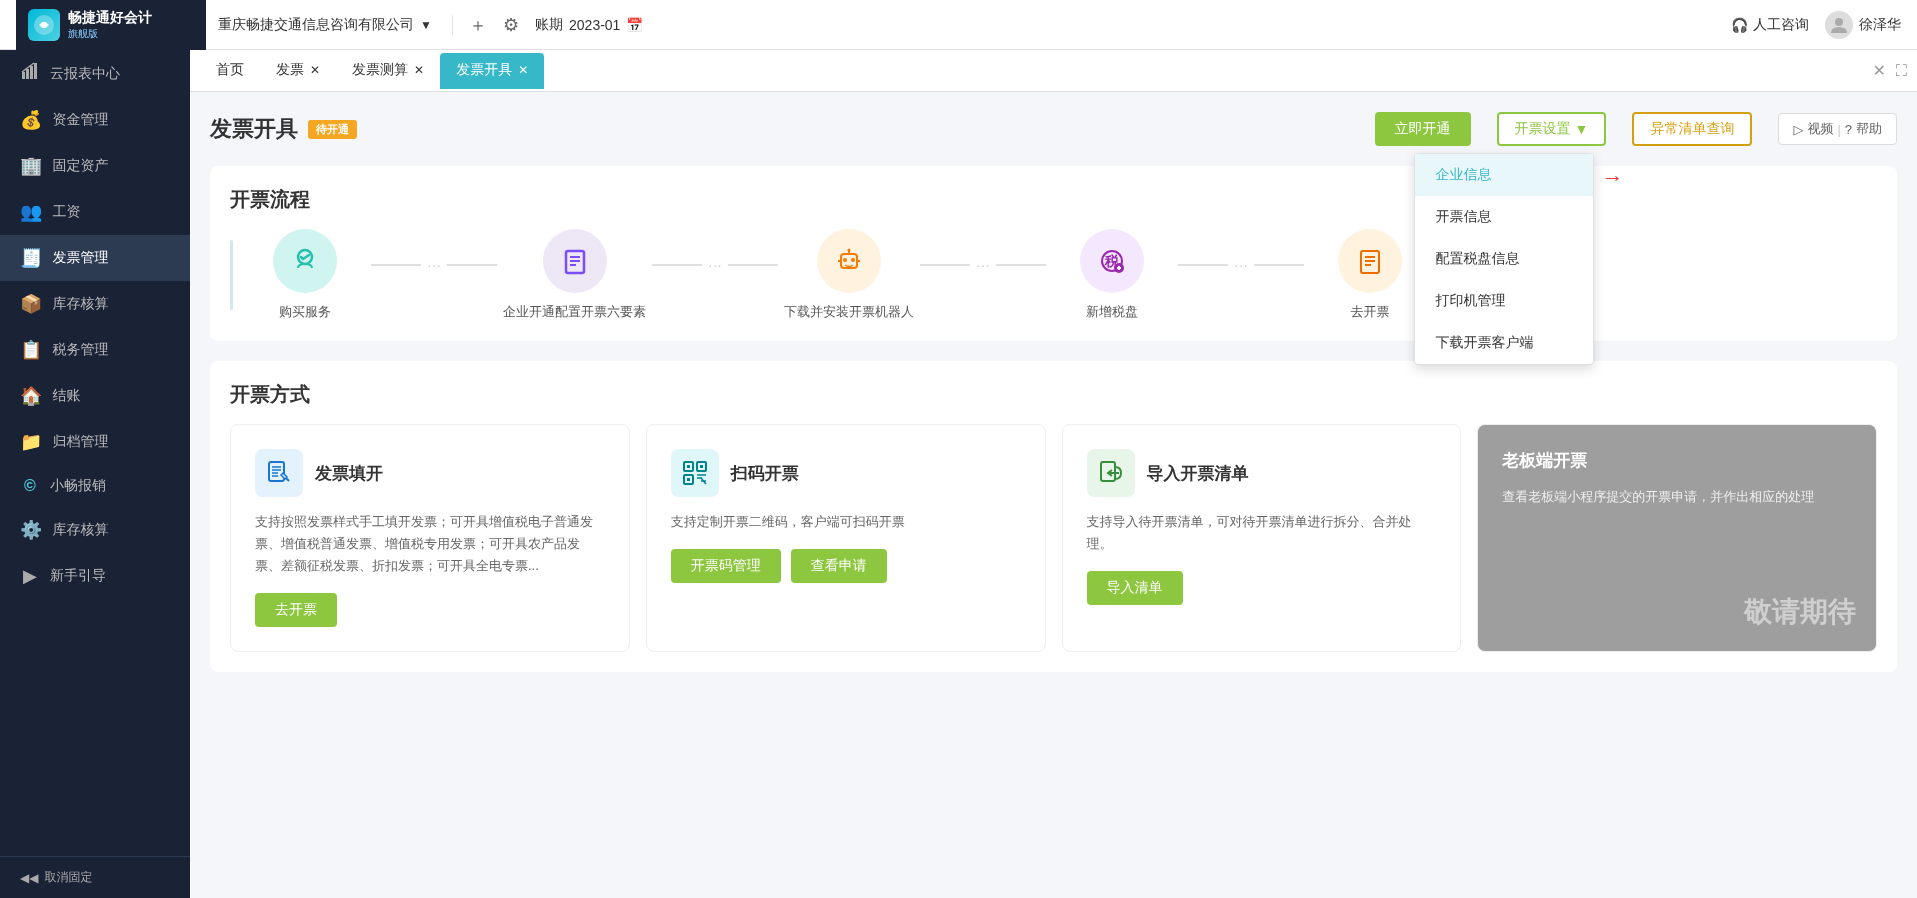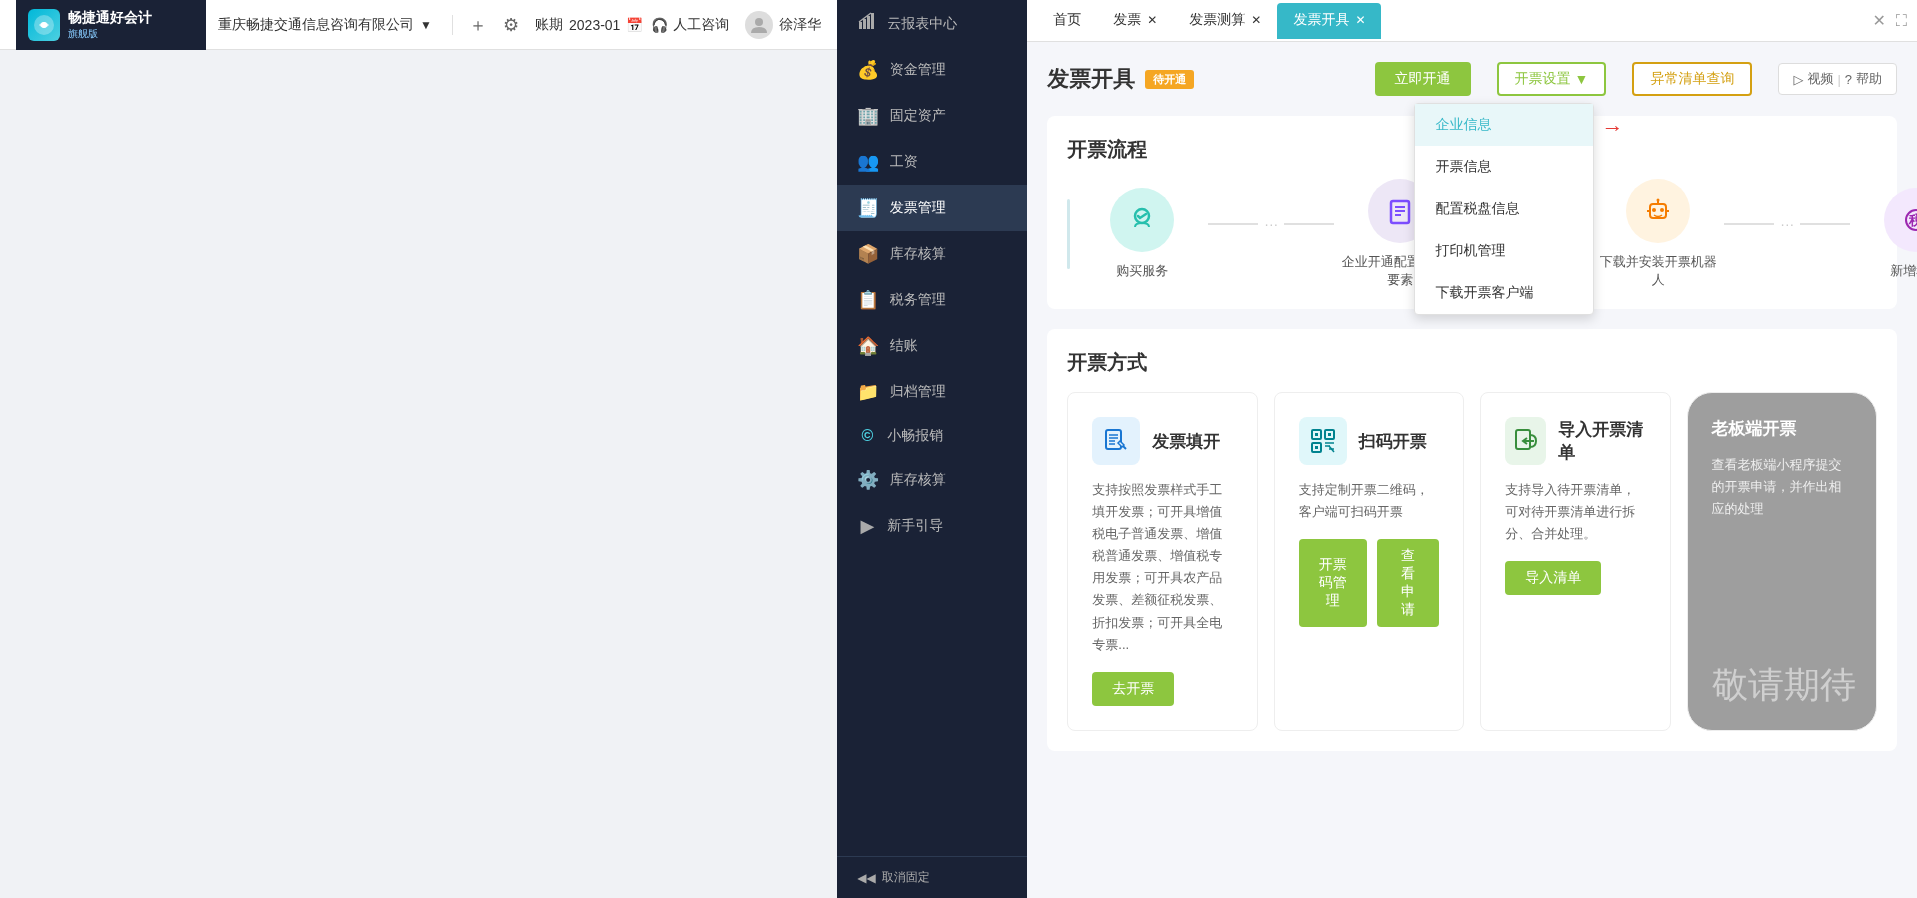--- a/index.html
+++ b/index.html
@@ -1,19 +1,19 @@
 <!DOCTYPE html>
 <html><head>
   <meta charset="utf-8">
   <style>
     * { box-sizing: border-box; margin: 0; padding: 0; }
     body { font-family: 'Microsoft YaHei', Arial, sans-serif; font-size: 14px; background: #f0f2f5; overflow: hidden; }
 
     
-    .app-container { display: flex; flex-direction: row; height: 898px; width: 1917px; }
+    .app-container { display: flex; flex-direction: column; height: 898px; width: 1917px; }
     .top-bar { display: flex; align-items: center; background: #fff; border-bottom: 1px solid #e0e0e0; height: 50px; padding: 0 16px; }
     .main-area { display: flex; flex: 1; overflow: hidden; }
     .sidebar { width: 190px; background: #1a2236; display: flex; flex-direction: column; color: #ccc; overflow: hidden; }
     .content-area { flex: 1; display: flex; flex-direction: column; overflow: hidden; }
     .tab-bar { display: flex; align-items: center; background: #fff; border-bottom: 1px solid #e0e0e0; height: 42px; padding: 0 10px; }
     .page-content { flex: 1; overflow-y: auto; padding: 20px; background: #f5f6fa; }
 
     
     .logo-area { display: flex; align-items: center; width: 190px; min-width: 190px; background: #1a2236; height: 50px; padding: 0 12px; }
     .logo-icon { width: 32px; height: 32px; background: linear-gradient(135deg, #00b8d9, #4dd0e1); border-radius: 6px; display: flex; align-items: center; justify-content: center; color: white; font-weight: bold; font-size: 12px; margin-right: 8px; }
@@ -60,21 +60,21 @@
     .flow-icon.teal { background: #d0f5f0; color: #26bfad; }
     .flow-icon.purple { background: #ede7f6; color: #7c4dff; }
     .flow-icon.orange { background: #fff3e0; color: #f57c00; }
     .flow-icon.purple2 { background: #f3e8fd; color: #9c27b0; }
     .flow-icon.orange2 { background: #fff3e0; color: #ef6c00; }
     .flow-label { font-size: 13px; color: #555; text-align: center; }
 
     
     .methods-grid { display: grid; grid-template-columns: repeat(4, 1fr); gap: 16px; }
     .method-card { background: #fff; border-radius: 8px; padding: 24px; border: 1px solid #eee; }
-    .method-card.disabled { background: #9e9e9e; color: #eee; border-radius: 25px; }
+    .method-card.disabled { background: #9e9e9e; color: #eee; }
     .method-header { display: flex; align-items: center; gap: 12px; margin-bottom: 14px; }
     .method-icon { width: 48px; height: 48px; display: flex; align-items: center; justify-content: center; font-size: 28px; border-radius: 8px; }
     .method-icon.blue { background: #e3f2fd; color: #1976d2; }
     .method-icon.green { background: #e8f5e9; color: #388e3c; }
     .method-icon.cyan { background: #e0f7fa; color: #00838f; }
     .method-title { font-size: 17px; font-weight: bold; color: #333; }
     .method-desc { font-size: 13px; color: #666; line-height: 1.7; margin-bottom: 16px; }
     .method-btn { display: inline-block; background: #8dc63f; color: #fff; border: none; padding: 8px 20px; border-radius: 4px; cursor: pointer; font-size: 14px; }
 
     
@@ -429,21 +429,21 @@
               </div>
               <div class="method-desc">支持导入待开票清单，可对待开票清单进行拆分、合并处理。</div>
               <button class="method-btn">导入清单</button>
             </div>
 
             <div class="method-card disabled" style="position:relative;background:#9e9e9e;">
               <div class="method-header">
                 <span class="method-title" style="color:#fff;font-size:17px;font-weight:bold;">老板端开票</span>
               </div>
               <div class="method-desc" style="color:#eee;">查看老板端小程序提交的开票申请，并作出相应的处理</div>
-              <div style="position:absolute;bottom:20px;right:20px;font-size:36px;font-weight:normal;color:rgba(255,255,255,0.5);">
+              <div style="position:absolute;bottom:20px;right:20px;font-size:28px;font-weight:bold;color:rgba(255,255,255,0.5);">
                 <span>敬请期待</span>
               </div>
             </div>
           </div>
         </div>
       </div>
     </div>
   </div>
 </div>
 

